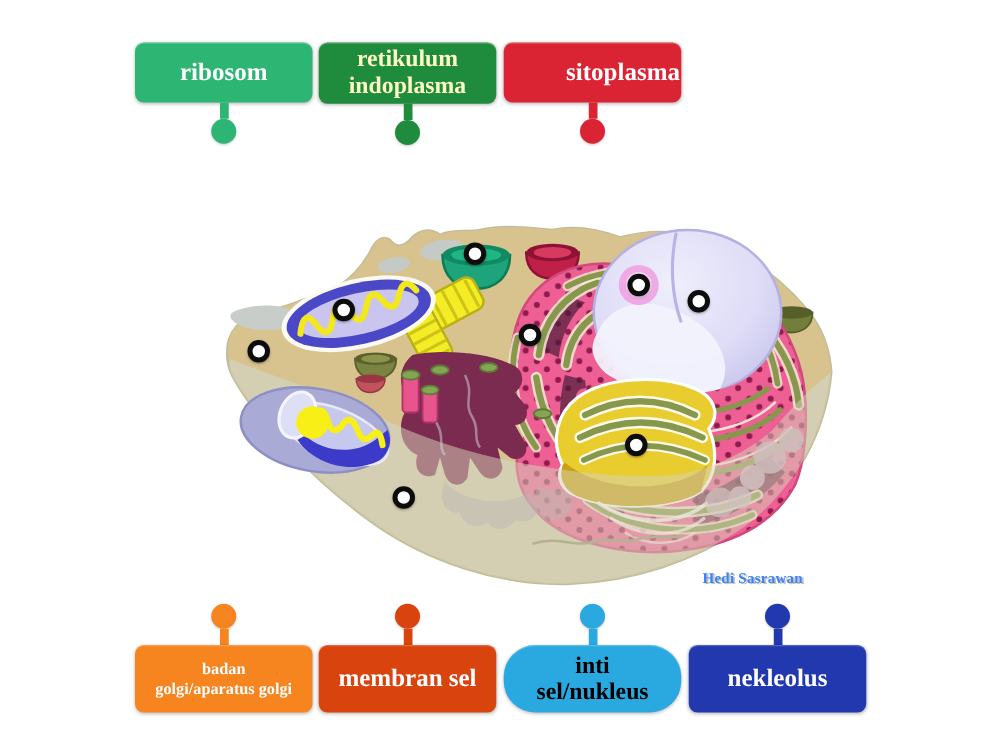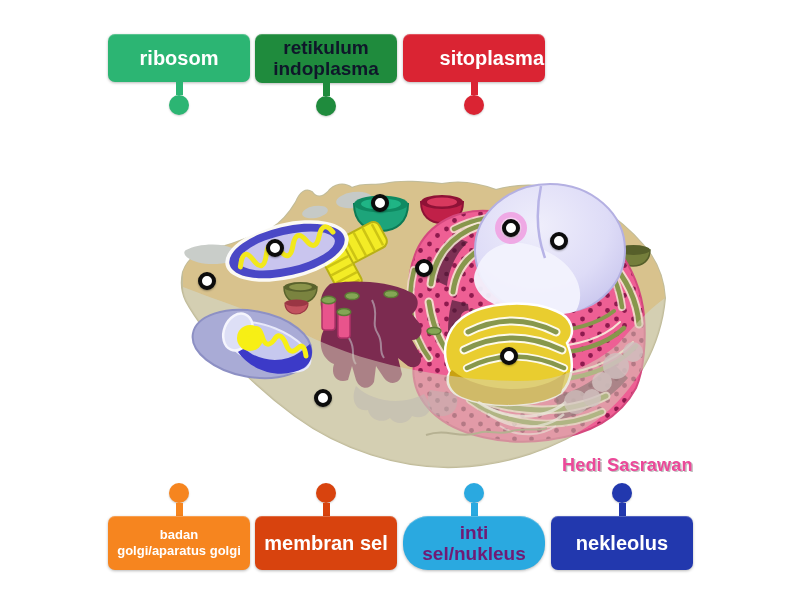--- a/index.html
+++ b/index.html
@@ -1,18 +1,18 @@
 <!DOCTYPE html>
 <html><head>
 <meta charset="utf-8">
 <style>
   html,body{margin:0;padding:0;background:#ffffff;}
   .stage{
     position:relative;width:800px;height:600px;background:#ffffff;overflow:hidden;
-    font-family:Liberation Sans, sans-serif;
+    font-family:Liberation Serif, serif;
   }
   .cell-svg{position:absolute;left:0;top:0;}
   
   .label{position:absolute;width:142px;display:flex;flex-direction:column;align-items:center;cursor:grab;z-index:30;}
   .label.top{top:34px;}
   .label.bottom{top:483px;justify-content:space-between;}
   .box{
     width:100%;min-height:48px;border-radius:7px;display:flex;flex-direction:column;
     align-items:center;justify-content:center;color:#fff;font-weight:bold;font-size:20px;
     line-height:1.13;text-align:center;padding:3px 1px;box-sizing:border-box;
@@ -25,21 +25,21 @@
   .stem{width:7px;height:13px;}
   .dot{width:20px;height:20px;border-radius:50%;box-shadow:0 1px 2px rgba(0,0,0,.2);}
   
   .pin{
     position:absolute;width:18px;height:18px;border-radius:50%;background:#ffffff;
     border:4.5px solid #0c0c0c;box-sizing:border-box;z-index:20;cursor:pointer;
     box-shadow:0 1px 2px rgba(0,0,0,.35);
   }
   
   .watermark{
-    position:absolute;left:562px;top:455px;font-size:18px;font-weight:bold;color:#ec4899;
+    position:absolute;left:562px;top:455px;font-size:12px;font-weight:bold;color:#3b82f6;
     letter-spacing:.2px;text-shadow:1.5px 1px 0 rgba(160,160,160,.65);z-index:10;
   }
 </style>
 </head>
 <body>
 
 <div class="stage">
 
   <svg class="cell-svg" width="800" height="600" viewBox="0 0 800 600">
     <defs>
@@ -250,21 +250,21 @@
 
   <div class="label top" style="left:108px">
     <div class="box" style="background: rgb(44, 181, 115); color: rgb(255, 255, 255);">
       <span>ribosom</span>
         <span></span>
     </div>
     <div class="stem" style="background: rgb(44, 181, 115);"></div>
     <div class="dot" style="background: rgb(44, 181, 115);"></div>
   </div>
   <div class="label top" style="left:255px">
-    <div class="box fs19" style="background: rgb(31, 139, 61); color: #0f172a;">
+    <div class="box fs19" style="background: rgb(31, 139, 61); color: #fef9c3;">
       <span>retikulum</span>
         <span>indoplasma</span>
     </div>
     <div class="stem" style="background: rgb(31, 139, 61);"></div>
     <div class="dot" style="background: rgb(31, 139, 61);"></div>
   </div>
   <div class="label top" style="left:403px">
     <div class="box" style="background: rgb(218, 36, 51); color: rgb(255, 255, 255); align-items: flex-end;">
       <span>sitoplasma</span>
         <span></span>
@@ -285,21 +285,21 @@
     <div class="dot" style="background: rgb(216, 67, 14);"></div>
     <div class="stem" style="background: rgb(216, 67, 14);"></div>
     <div class="box" style="background: rgb(216, 67, 14); color: rgb(255, 255, 255);">
       <span>membran sel</span>
         <span></span>
     </div>
   </div>
   <div class="label bottom" style="left:403px">
     <div class="dot" style="background: rgb(42, 169, 224);"></div>
     <div class="stem" style="background: rgb(42, 169, 224);"></div>
-    <div class="box fs19" style="background: rgb(42, 169, 224); color: #701a75; border-radius: 25px;">
+    <div class="box fs19" style="background: rgb(42, 169, 224); color: #000000; border-radius: 25px;">
       <span>inti</span>
         <span>sel/nukleus</span>
     </div>
   </div>
   <div class="label bottom" style="left:551px">
     <div class="dot" style="background: rgb(34, 56, 174);"></div>
     <div class="stem" style="background: rgb(34, 56, 174);"></div>
     <div class="box" style="background: rgb(34, 56, 174); color: rgb(255, 255, 255);">
       <span>nekleolus</span>
         <span></span>

